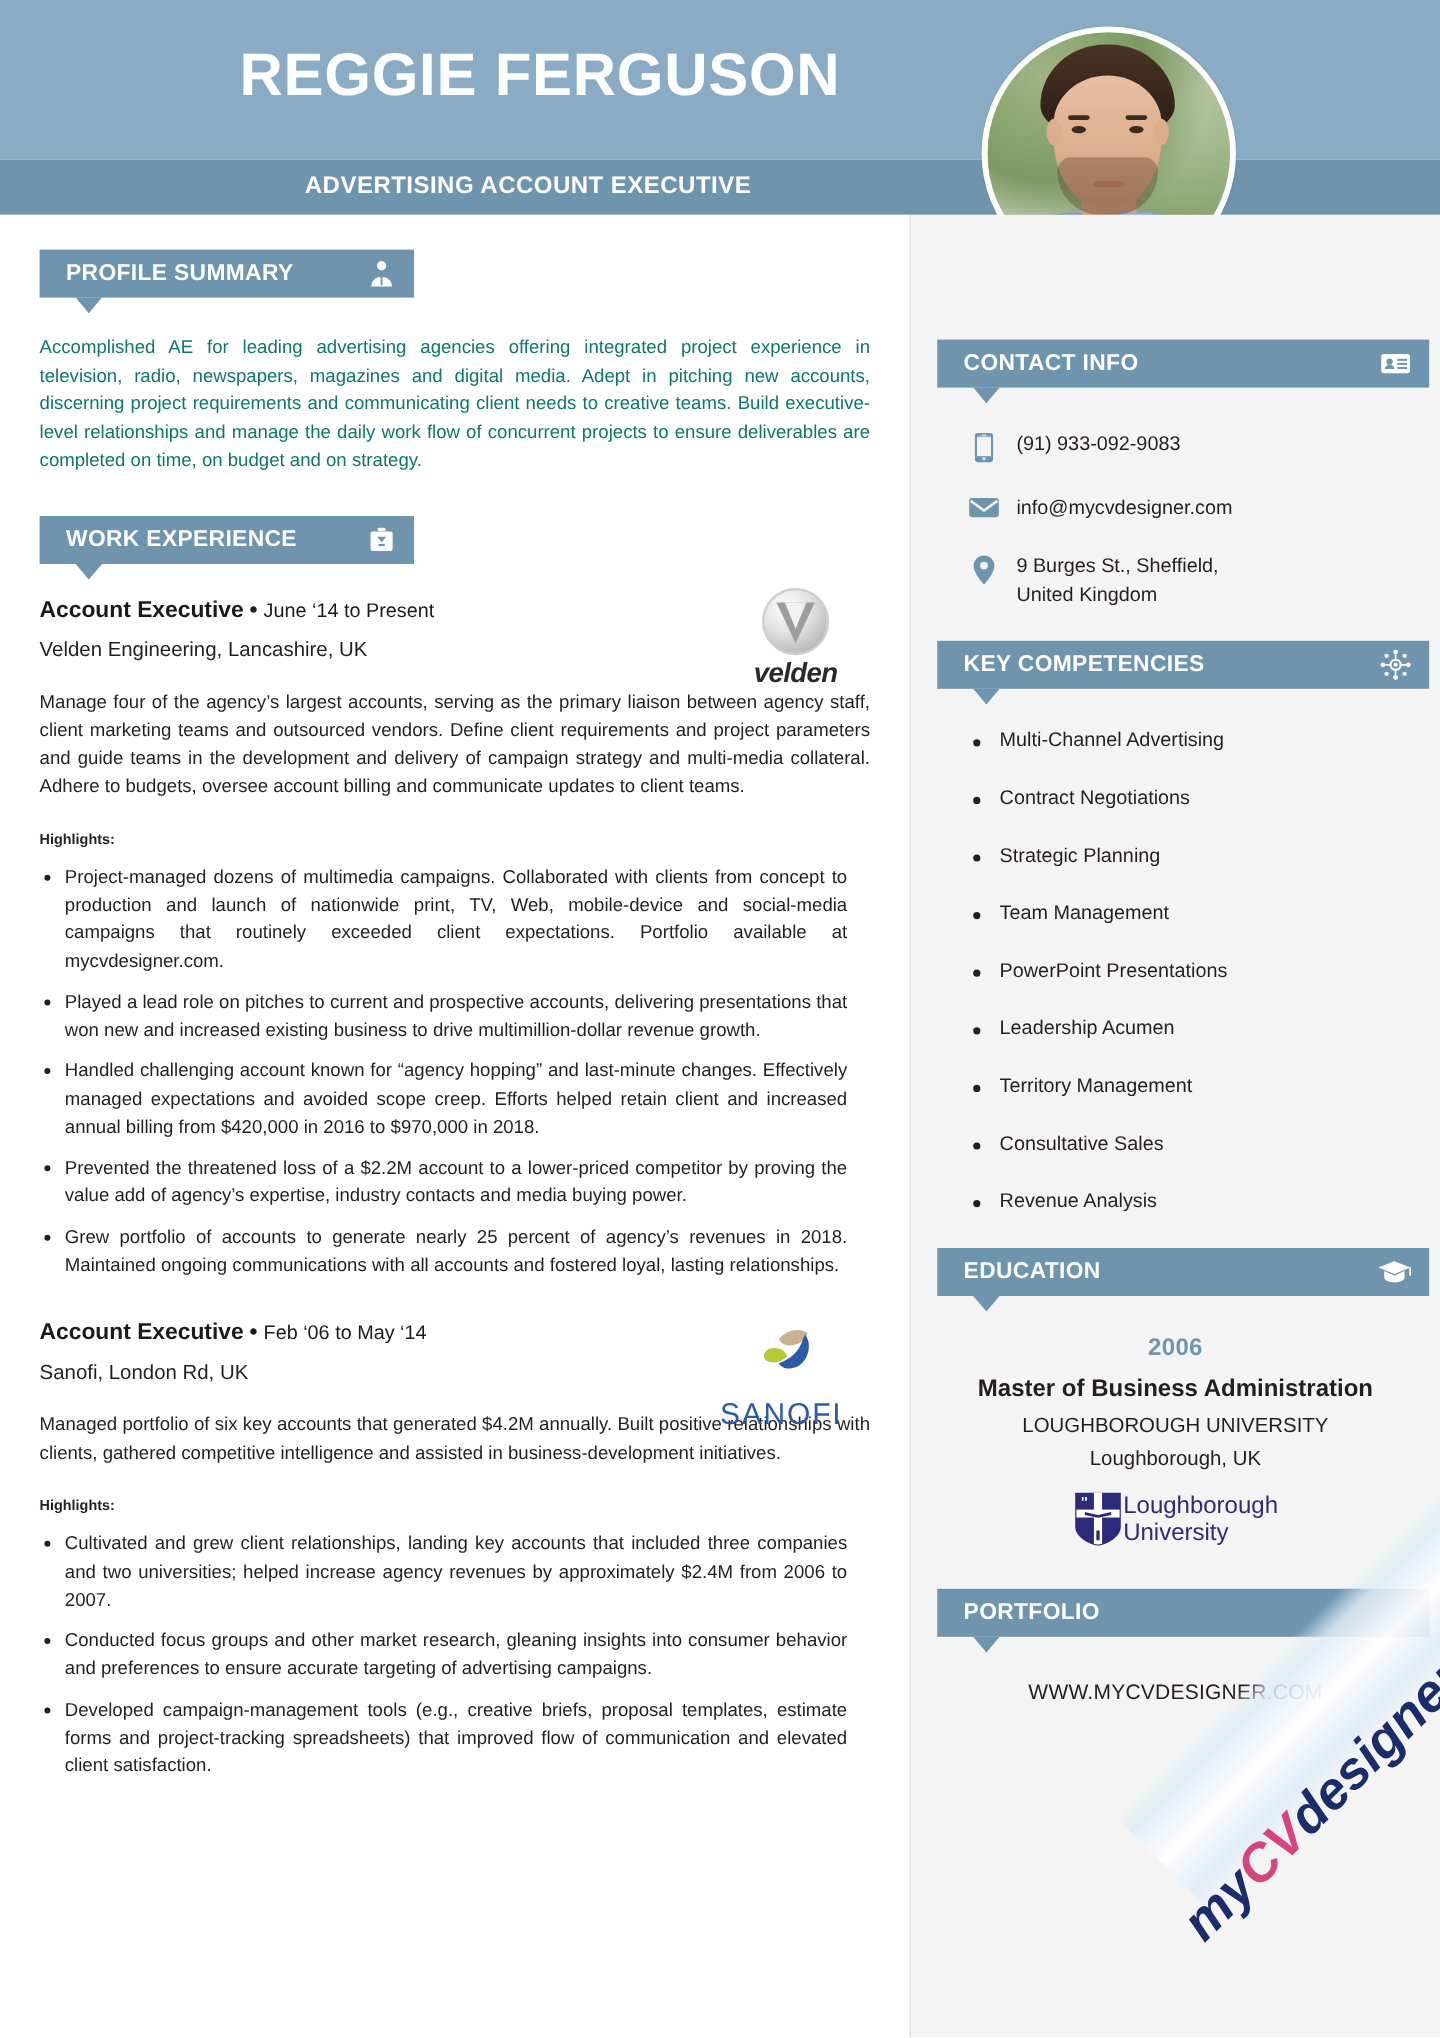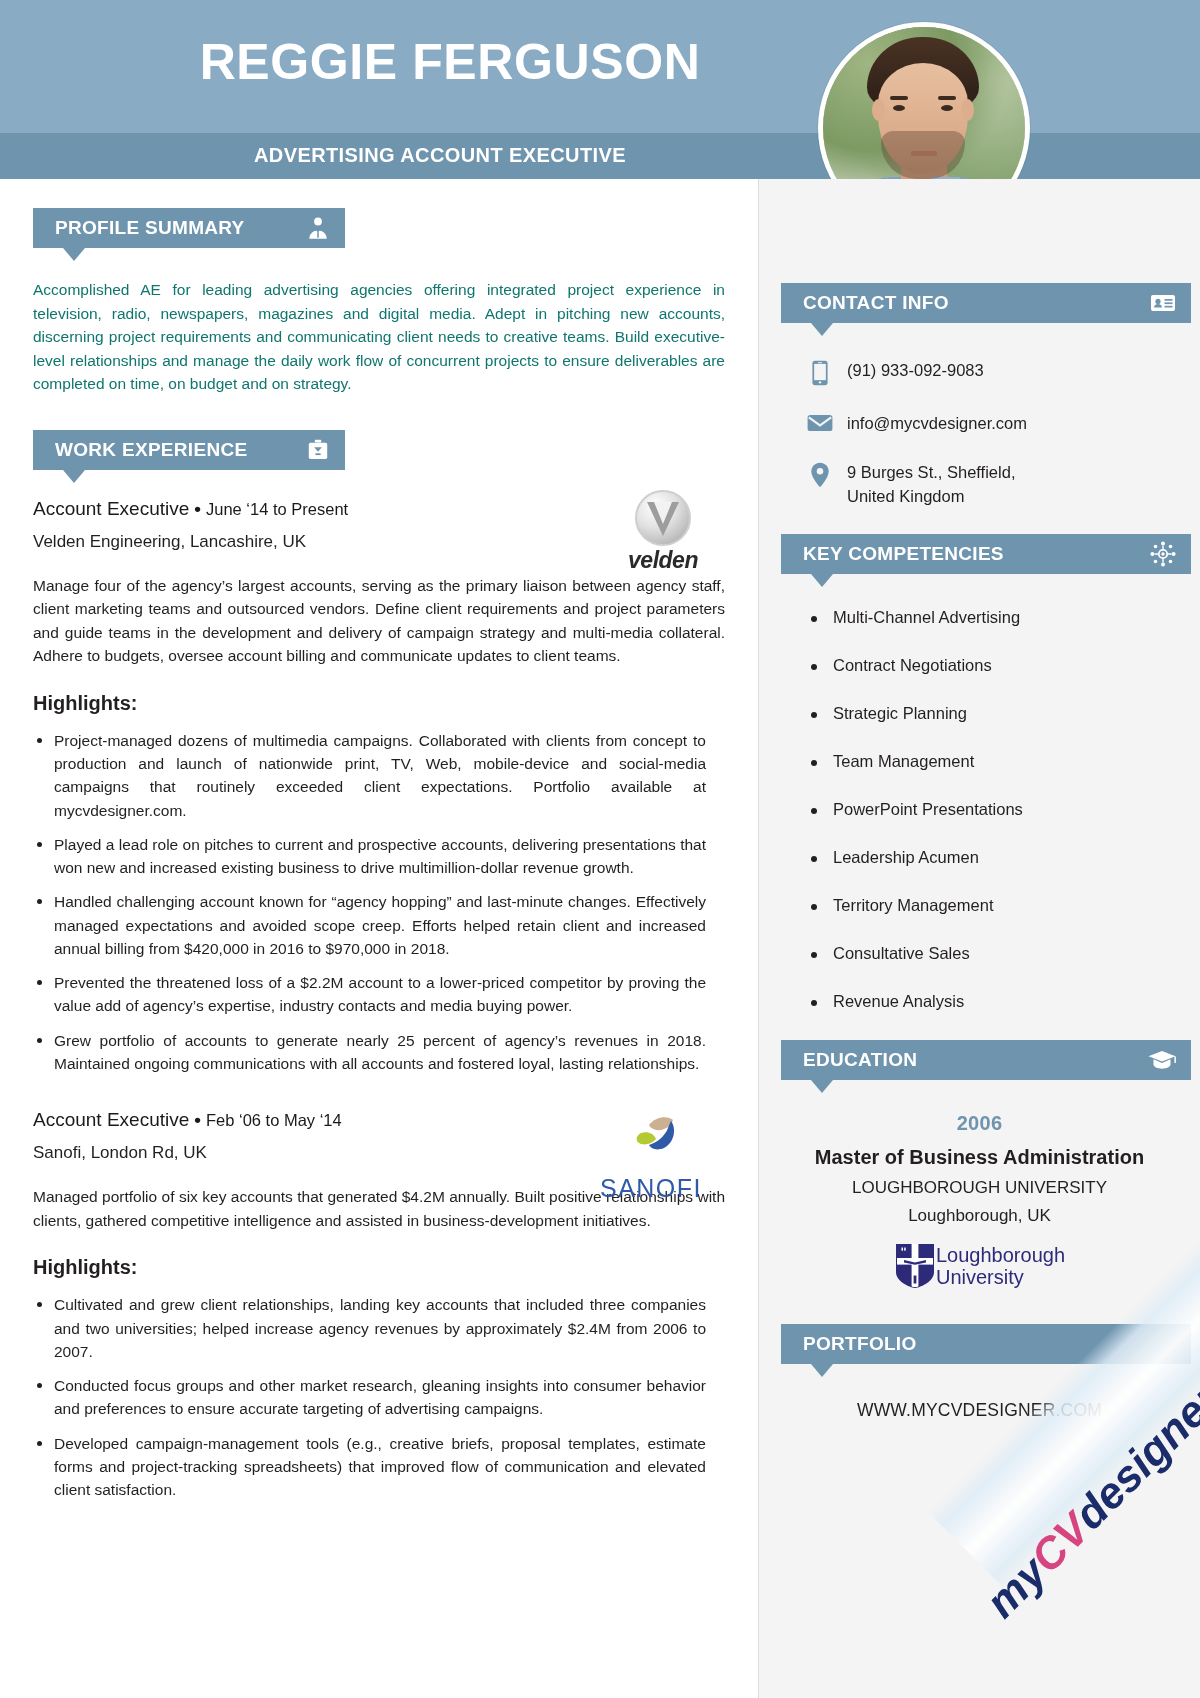--- a/index.html
+++ b/index.html
@@ -178,37 +178,37 @@
     color: #0f766e;
   }
   .job {
     margin: 28px 33px 0 33px;
     position: relative;
   }
   .job-title-row {
     font-size: 19px;
     color: #1a1a1a;
   }
-  .job-title-row .role { font-weight: 400; margin-top: 28px; }
+  .job-title-row .role { font-weight: 700; margin-top: 28px; }
   .job-title-row .sep { font-weight: 700; padding: 0 5px; }
   .job-title-row .dates { font-weight: 400; font-size: 16.5px; }
   .job-company {
     margin-top: 12px;
     font-size: 17px;
     color: #231f20;
   }
   .job-desc {
     margin-top: 22px;
     font-size: 15.5px;
     line-height: 1.52;
     text-align: justify;
   }
   .highlights-label {
     margin: 24px 33px 0 33px;
-    font-size: 20px; font-weight: 700;
+    font-size: 12px; font-weight: 700;
   }
   ul.hl {
     list-style: none;
     margin: 14px 52px 0 33px;
     padding: 0;
   }
   ul.hl li {
     position: relative;
     padding-left: 21px;
     margin-bottom: 11px;

